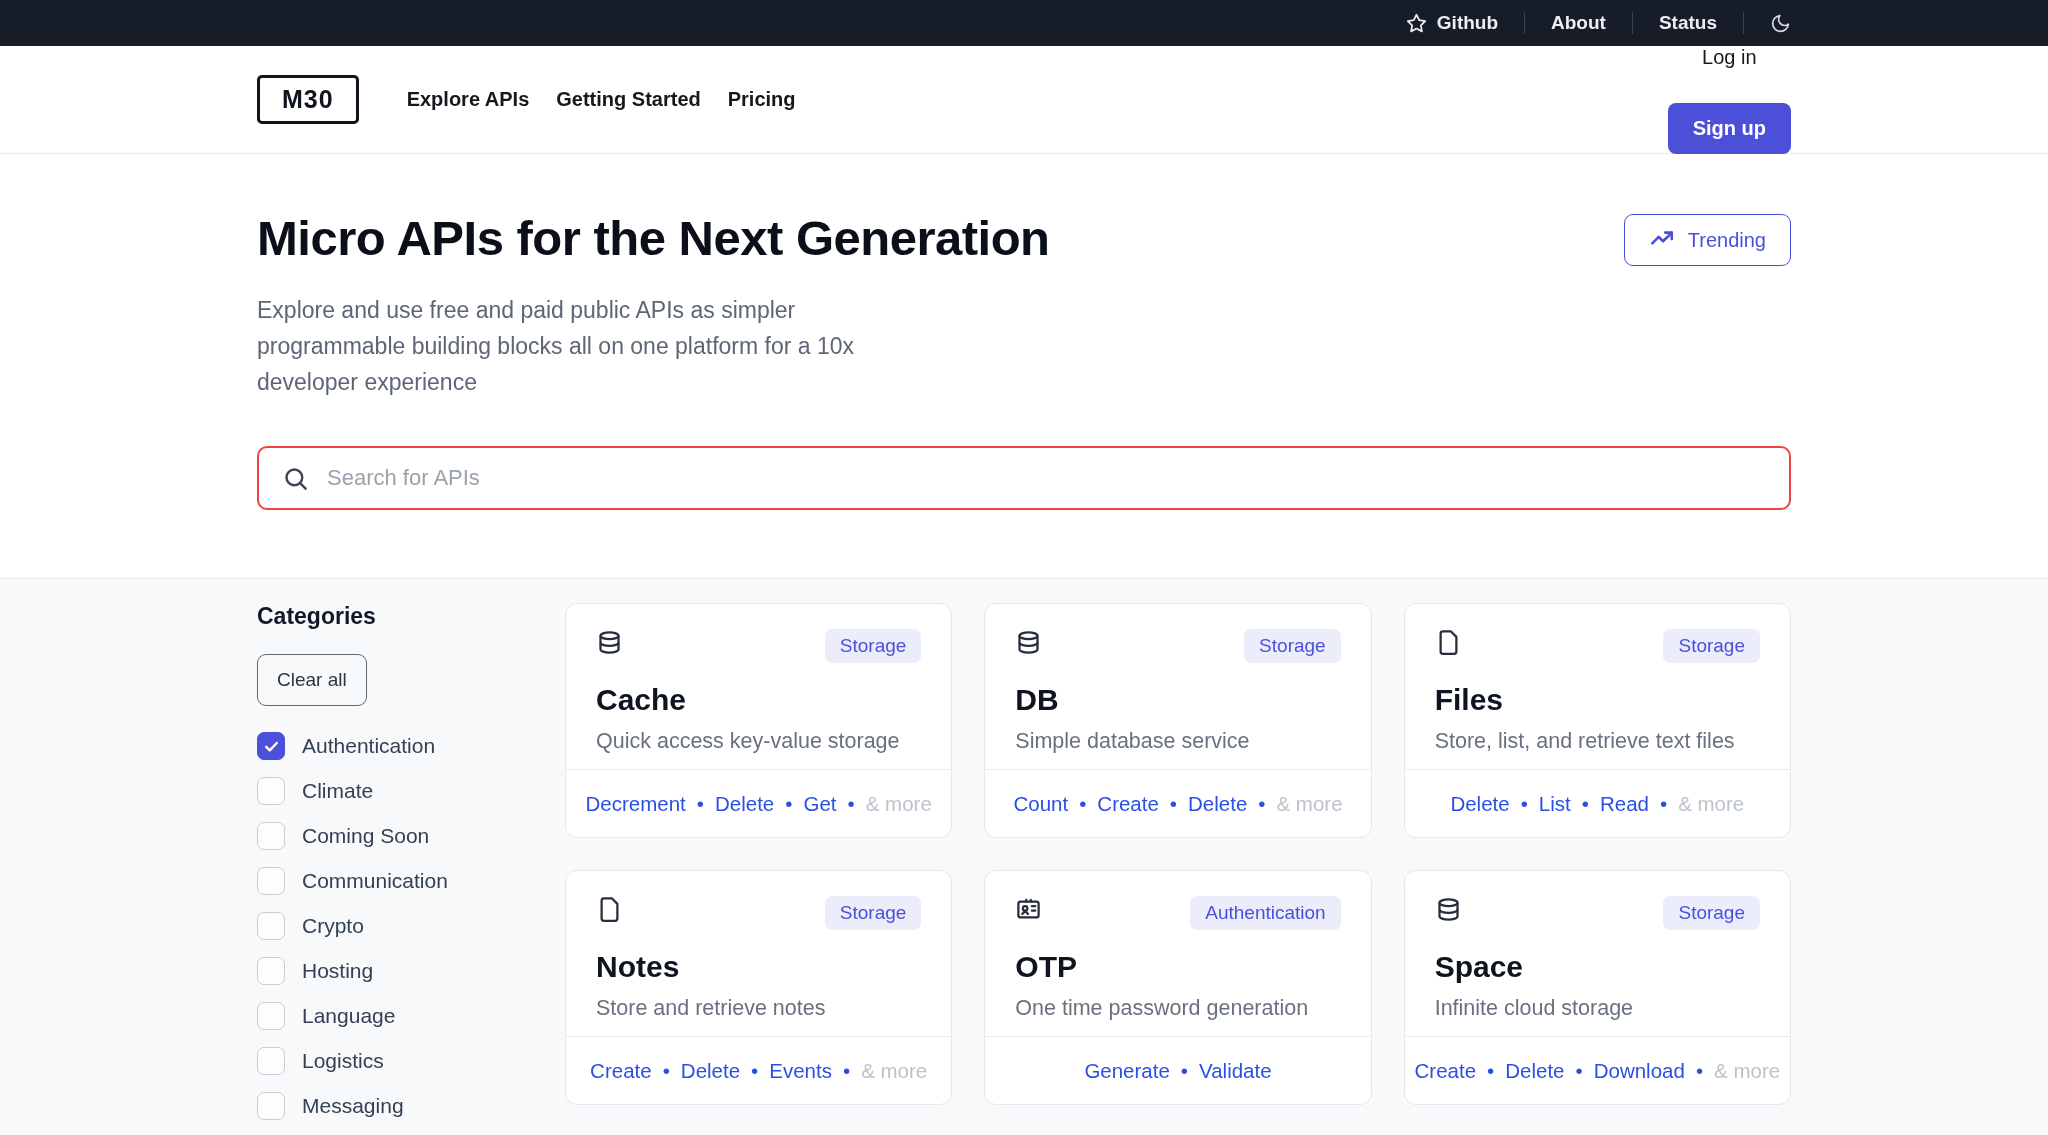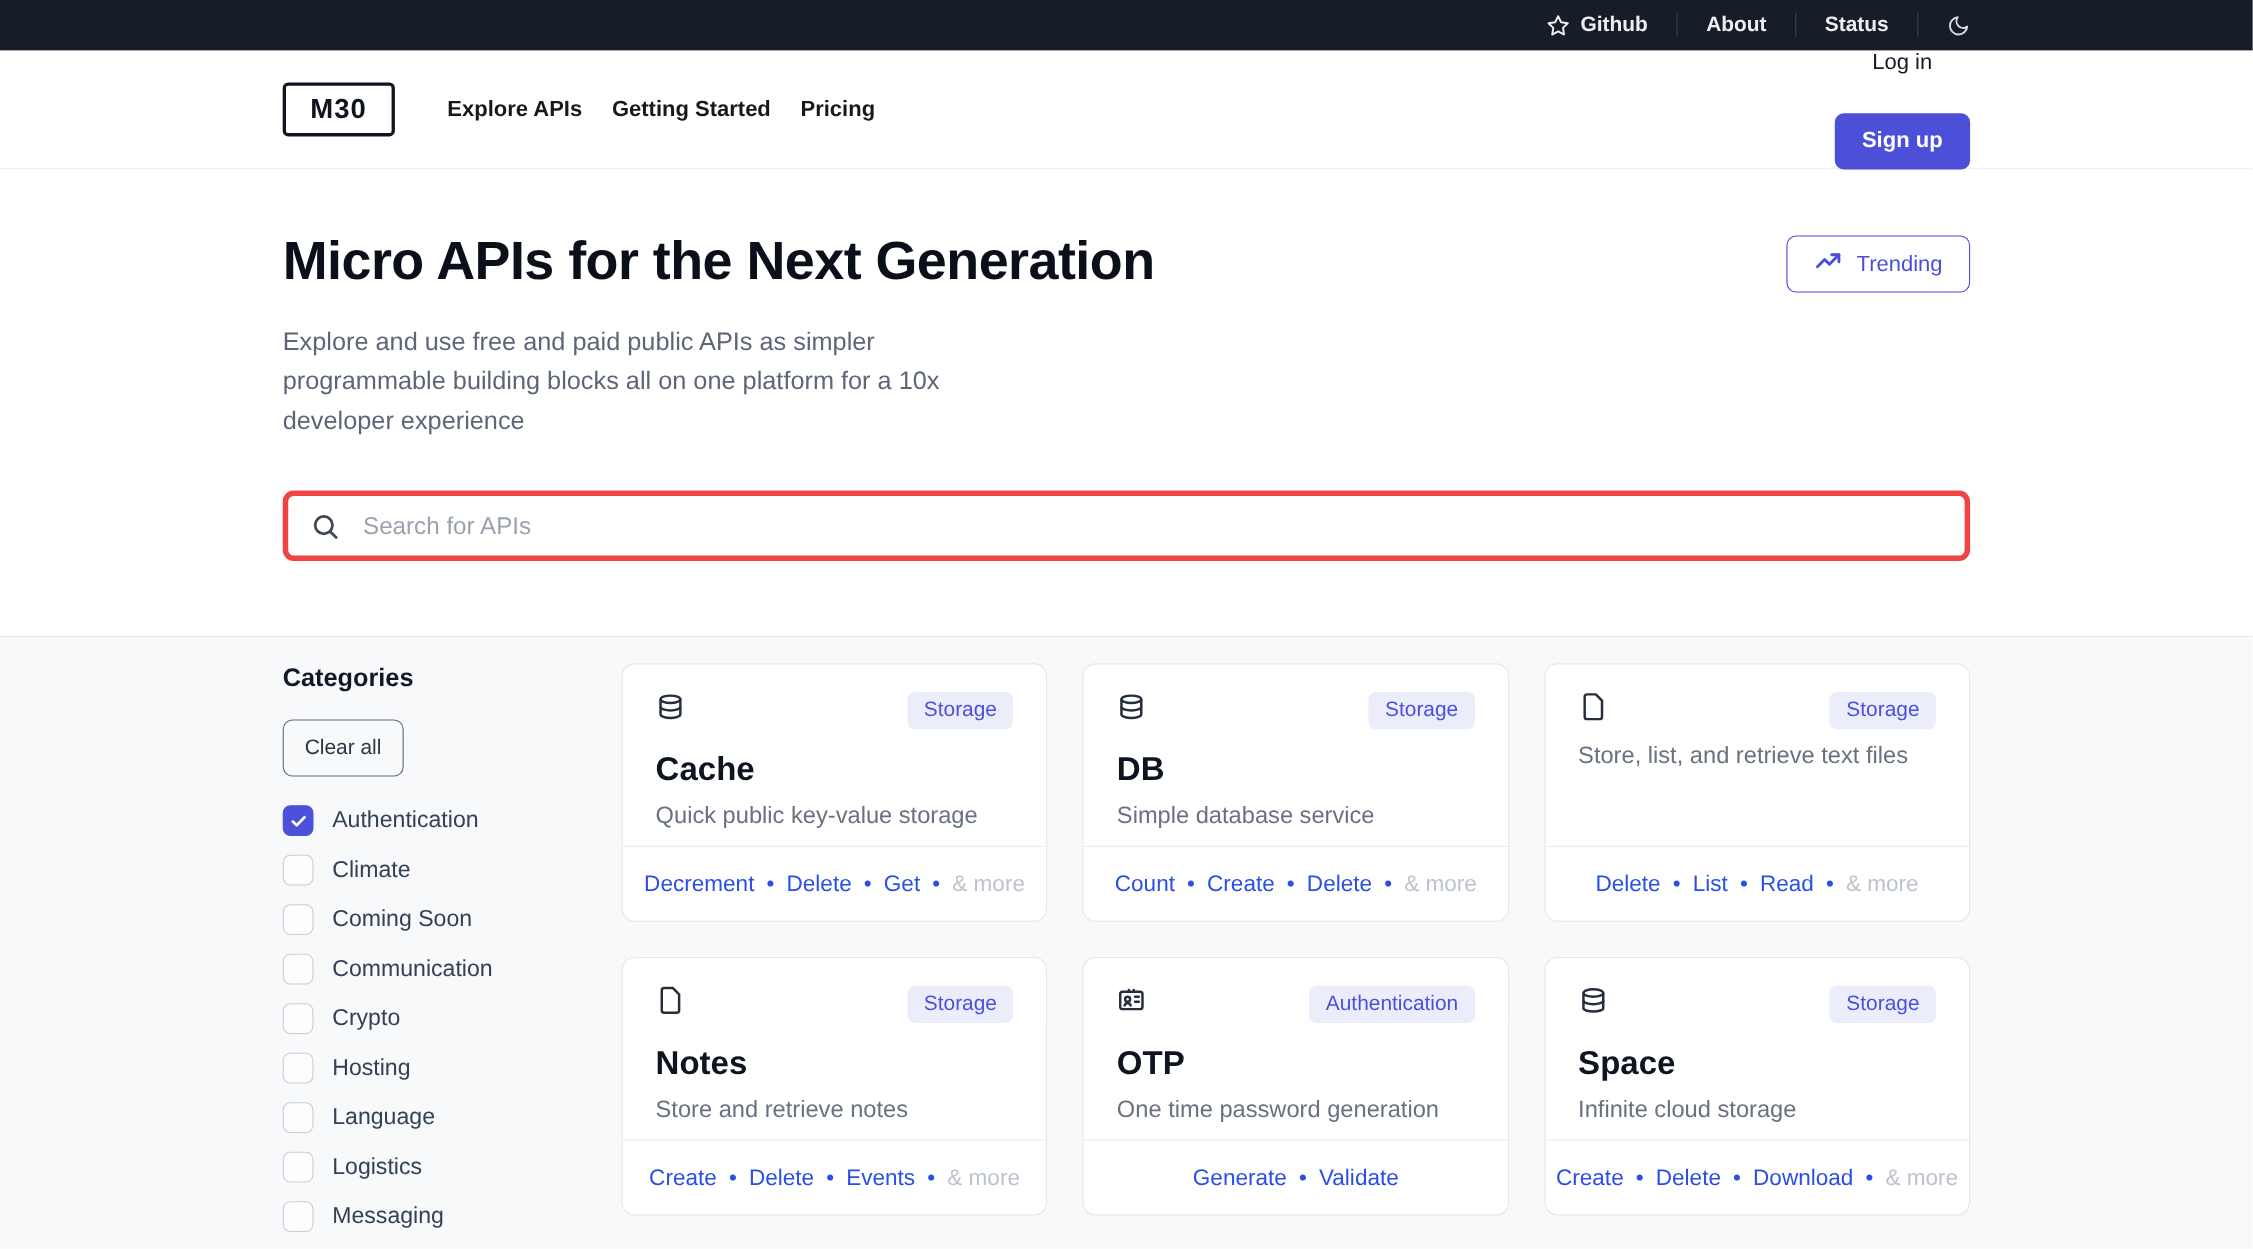--- a/index.html
+++ b/index.html
@@ -52,21 +52,21 @@
     max-width: 690px;
   }
   .trending {
     margin-top: 60px; height: 52px; padding: 0 24px;
     display: inline-flex; align-items: center; gap: 13px;
     background: #fff; border: 1px solid #4a4edb; border-radius: 9px;
     color: #4a4edb; font-size: 20px; font-family: inherit; cursor: pointer;
   }
   .searchwrap { position: relative; margin-top: 46px; margin-bottom: 68px; }
   .searchwrap input {
-    width: 100%; height: 64px; border: 5px solid #ef4444; border-radius: 10px;
+    width: 100%; height: 64px; border: 2px solid #ef4444; border-radius: 10px;
     padding: 0 20px 0 68px; font-size: 22px; font-family: inherit; color: #10141f;
     outline: none; background: #fff;
   }
   .searchwrap input::placeholder { color: #9aa2ad; }
   .search-icon { position: absolute; left: 25px; top: 19px; }
 
   
   .mainsection {
     border-top: 1px solid #e7e9ec; background: #f8f9fa;
     height: 602px;
@@ -256,21 +256,21 @@
             <span class="card-icon">
               <svg width="27" height="27" viewBox="0 0 24 24" fill="none" stroke="#262d3b" stroke-width="2">
                   <ellipse cx="12" cy="6" rx="8" ry="3"></ellipse>
                   <path d="M4 6v6c0 1.66 3.58 3 8 3s8-1.34 8-3V6"></path>
                   <path d="M4 12v6c0 1.66 3.58 3 8 3s8-1.34 8-3v-6"></path>
                 </svg>
             </span>
             <span class="badge">Storage</span>
           </div>
           <h3 class="card-title">Cache</h3>
-          <p class="card-desc">Quick public key-value storage</p>
+          <p class="card-desc">Quick access key-value storage</p>
         </div>
         <div class="card-footer">
             <a href="#" class="card-link">Decrement</a>
             <span class="dot">•</span>
             <a href="#" class="card-link">Delete</a>
             <span class="dot">•</span>
             <a href="#" class="card-link">Get</a>
             <span class="dot">•</span>
             <span class="more">&amp; more</span>
           </div>
@@ -305,20 +305,21 @@
       <article class="card">
         <div class="card-body">
           <div class="card-top">
             <span class="card-icon">
               <svg width="27" height="27" viewBox="0 0 24 24" fill="none" stroke="#262d3b" stroke-width="2" stroke-linejoin="round">
                   <path d="M14 2H7a2 2 0 0 0-2 2v16a2 2 0 0 0 2 2h10a2 2 0 0 0 2-2V7z"></path>
                 </svg>
             </span>
             <span class="badge">Storage</span>
           </div>
+          <h3 class="card-title">Files</h3>
           <p class="card-desc">Store, list, and retrieve text files</p>
         </div>
         <div class="card-footer">
             <a href="#" class="card-link">Delete</a>
             <span class="dot">•</span>
             <a href="#" class="card-link">List</a>
             <span class="dot">•</span>
             <a href="#" class="card-link">Read</a>
             <span class="dot">•</span>
             <span class="more">&amp; more</span>

